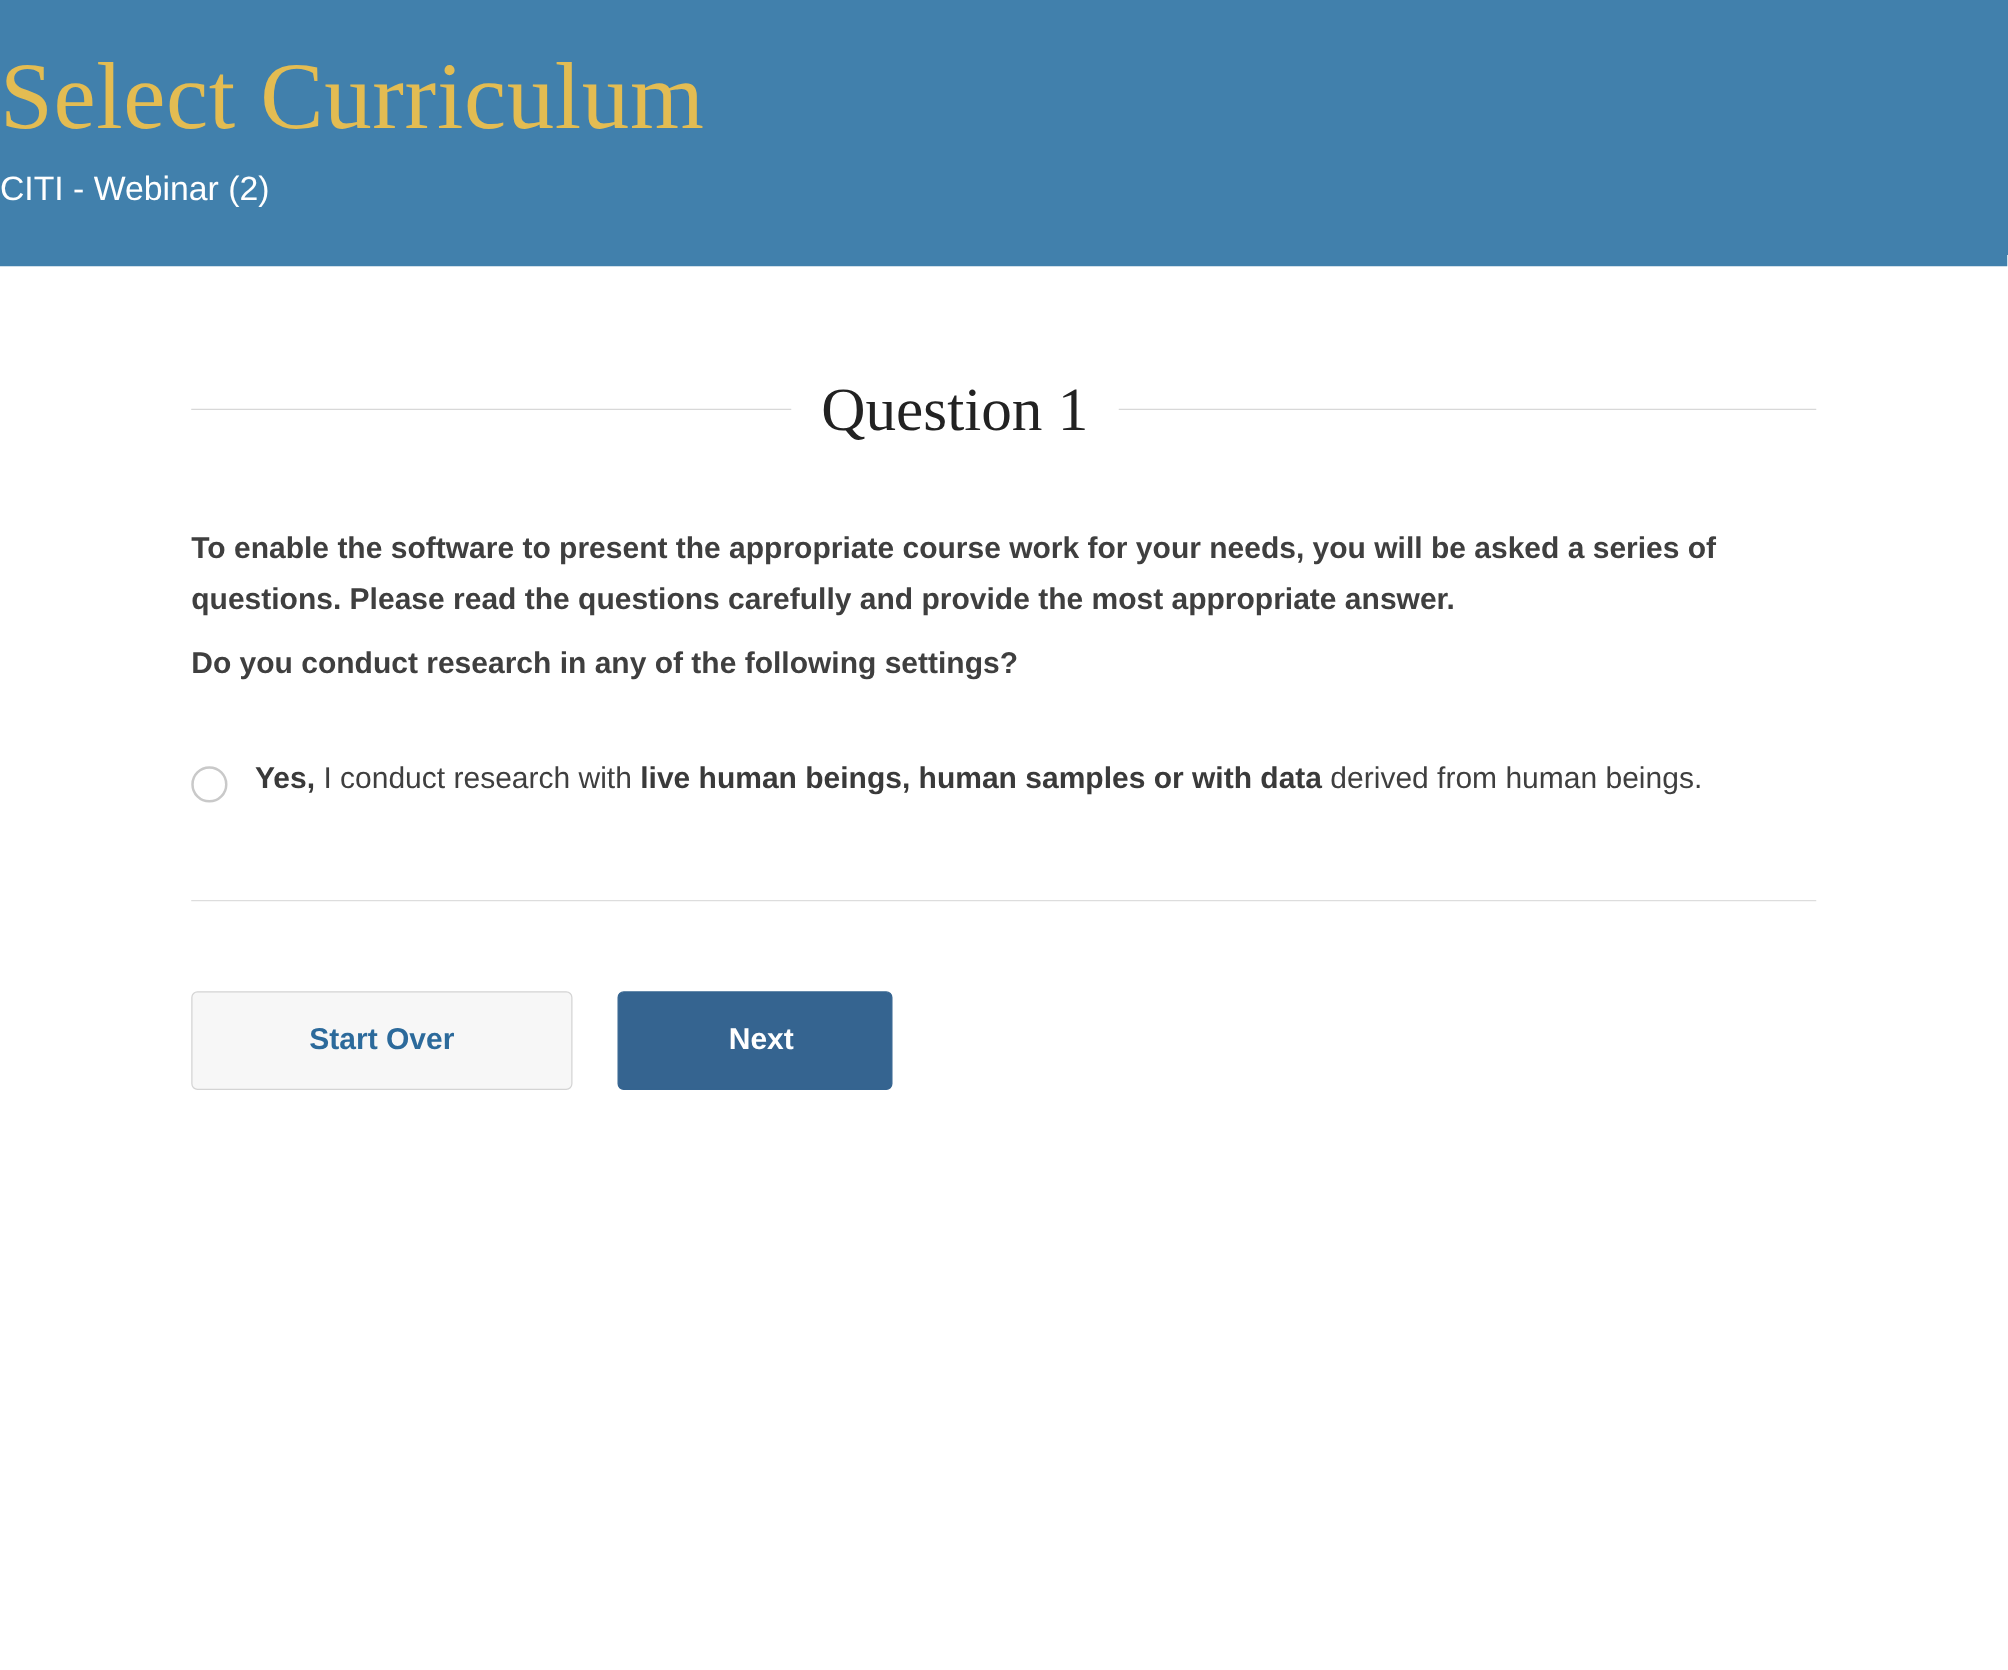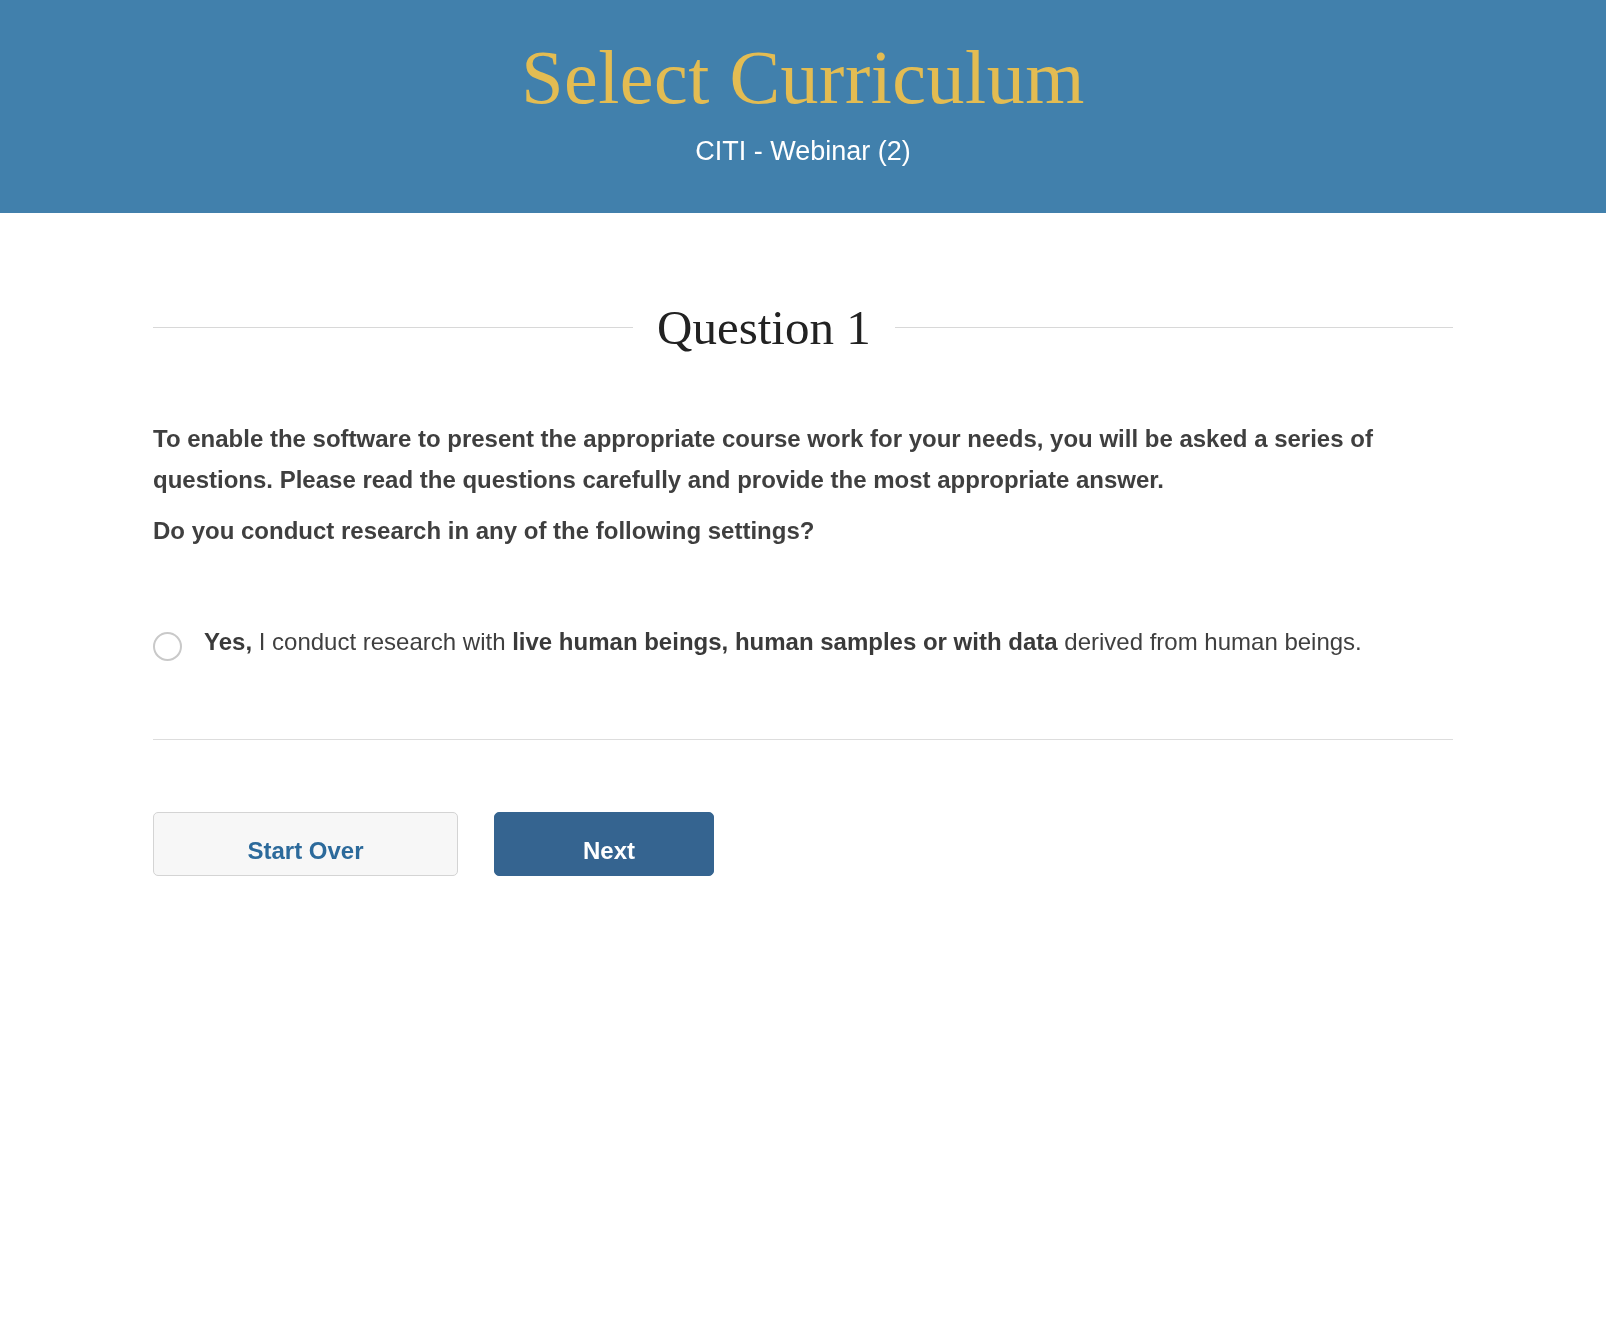--- a/index.html
+++ b/index.html
@@ -12,21 +12,21 @@
     background: #ffffff;
     font-family: "Liberation Sans", sans-serif;
     color: #3a3a3a;
     -webkit-font-smoothing: antialiased;
   }
 
   
   .banner {
     background: #4180ac;
     padding: 38px 0 46px 0;
-    text-align: center;
+    text-align: left;
   }
   .banner-title {
     font-family: "Liberation Serif", serif;
     font-size: 76px;
     line-height: 1.05;
     color: #e3bc52;
     font-weight: 400;
     margin: 0;
     letter-spacing: 0.5px;
   }
@@ -76,21 +76,21 @@
   .prompt .second { margin-top: 10px; }
 
   .required-note {
     color: #4e9a23;
     font-size: 22px;
     font-weight: bold;
     margin-top: 52px;
   }
 
   .options {
-    margin-top: 72px;
+    margin-top: 53px;
   }
   .option {
     display: flex;
     align-items: flex-start;
     gap: 22px;
     margin-bottom: 32px;
     cursor: pointer;
   }
   .radio {
     flex: 0 0 auto;
@@ -121,21 +121,21 @@
     display: flex;
     gap: 36px;
     padding-bottom: 60px;
   }
   .btn {
     font-family: "Liberation Sans", sans-serif;
     font-size: 24px;
     font-weight: bold;
     border-radius: 5px;
     padding: 0 34px;
-    height: 64px;
+    height: 79px;
     line-height: 76px;
     cursor: pointer;
     box-sizing: border-box;
     text-align: center;
   }
   .btn-secondary {
     background: #f7f7f7;
     border: 1px solid #d4d4d4;
     color: #2c6a9b;
     min-width: 305px;

